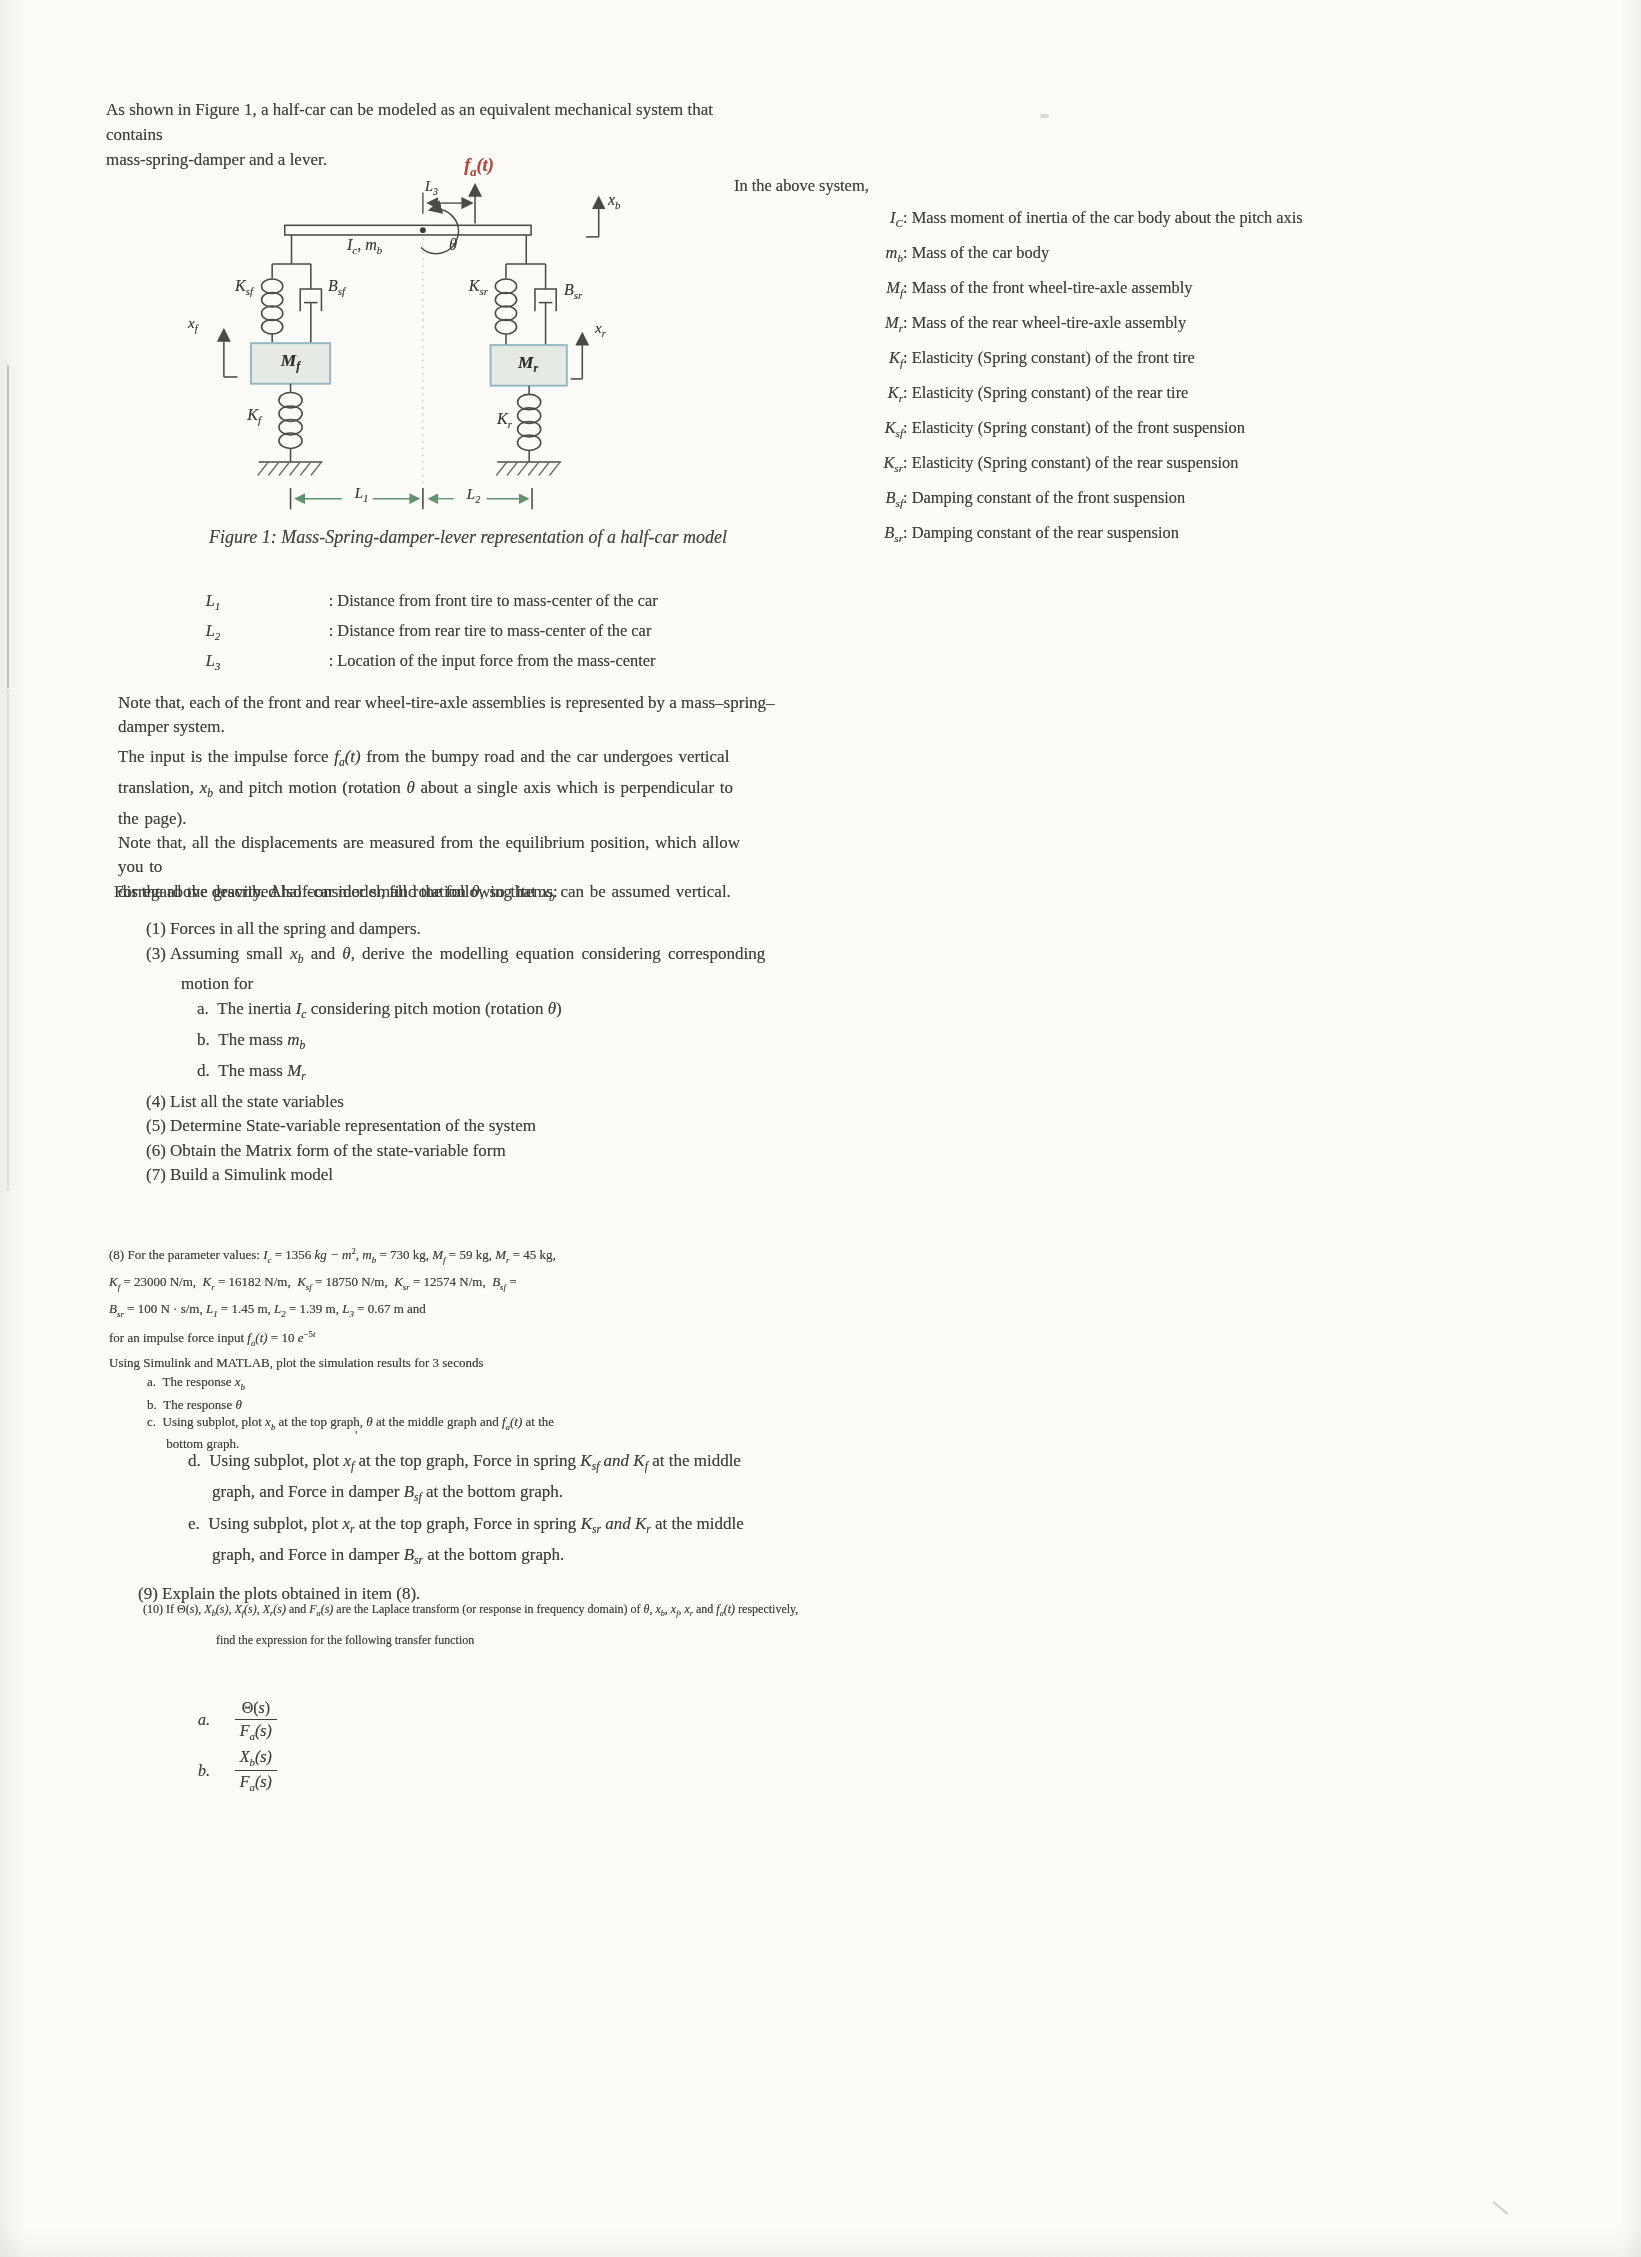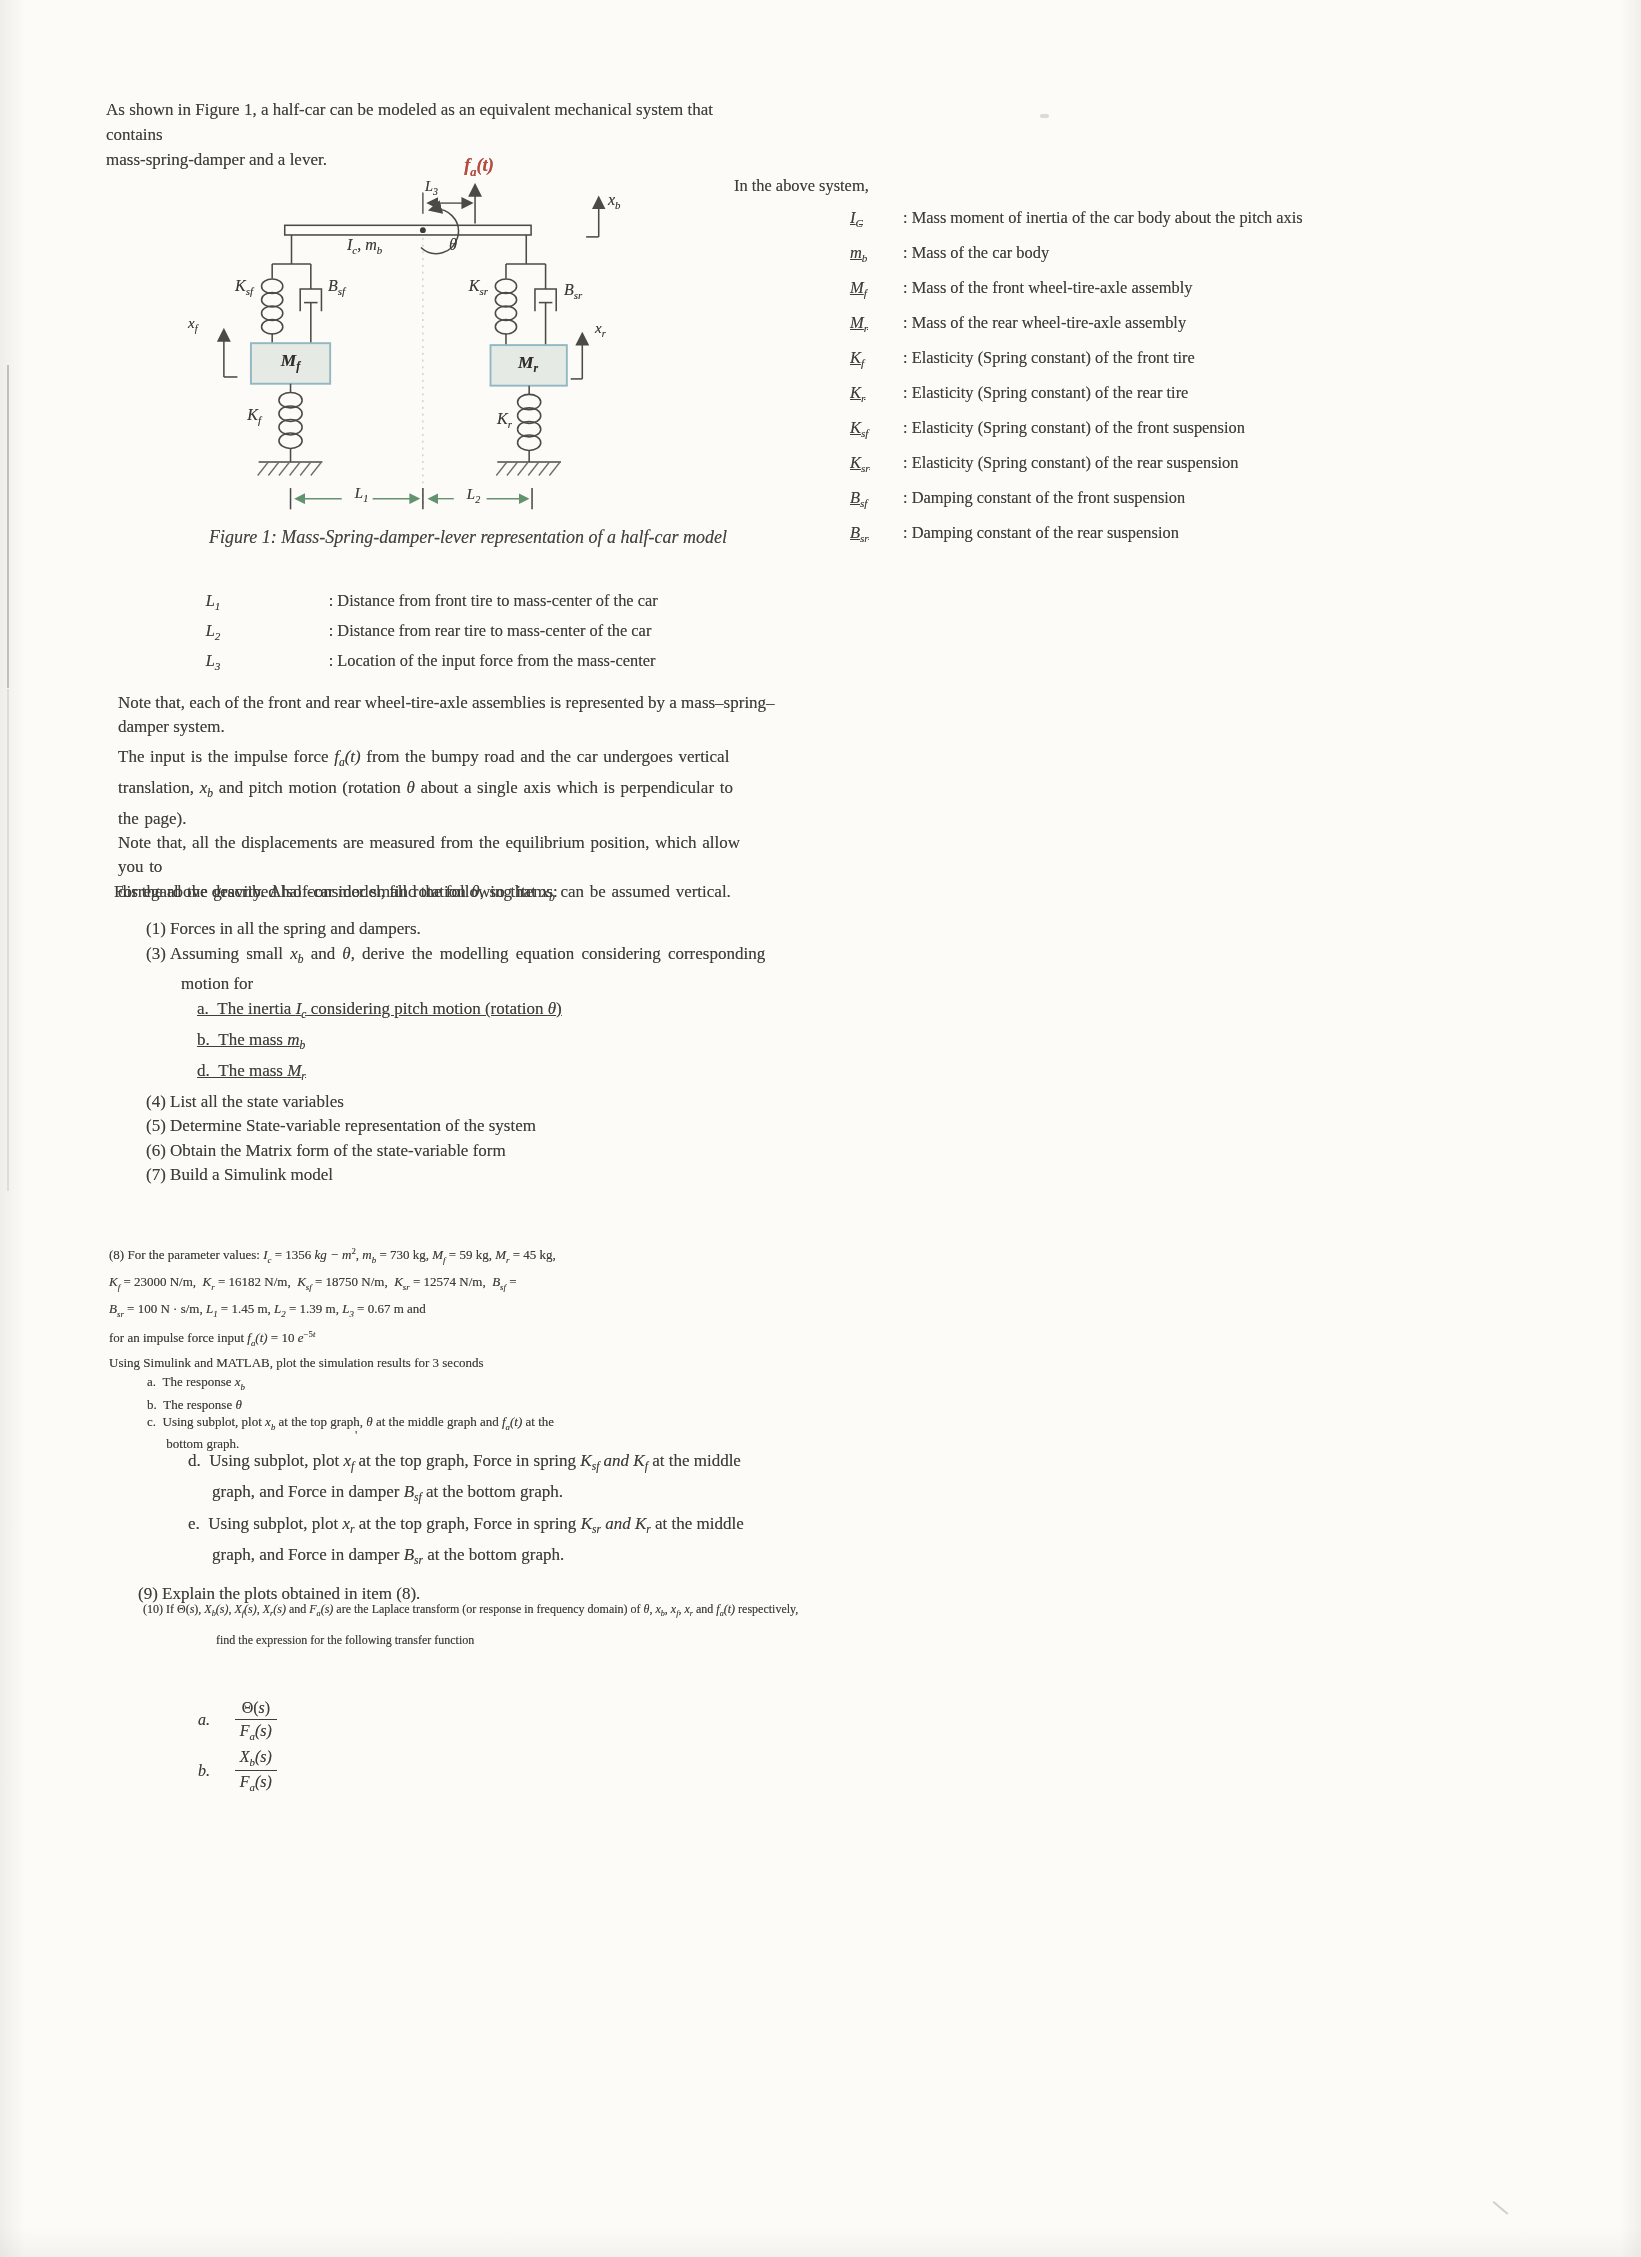--- a/index.html
+++ b/index.html
@@ -44,39 +44,39 @@
   .fl-kf{left:87px;top:261px;width:39px;text-align:right;}
   .fl-kr{left:338px;top:265px;width:39px;text-align:right;}
   .fl-l1{left:209px;top:340px;width:35px;text-align:center;font-size:15px;}
   .fl-l2{left:321px;top:341px;width:35px;text-align:center;font-size:15px;}
   .caption{position:absolute;left:209px;top:527px;font-style:italic;font-size:18px;color:#46443e;}
 
   
   .sysvars{position:absolute;left:734px;top:176px;width:637px;font-size:16.4px;}
   .sv-heading{margin:0 0 11.6px 0;}
   .sv-row{display:flex;height:35px;align-items:flex-start;}
-  .sv-sym{display:inline-block;margin-left:116px;width:53px;text-align:left;font-style:italic;flex:0 0 auto;text-decoration:underline;}
+  .sv-sym{display:inline-block;margin-left:116px;width:53px;text-align:right;font-style:italic;flex:0 0 auto;}
   .sv-desc{display:inline-block;flex:0 0 auto;}
 
   
   .distvars{position:absolute;left:198px;top:591px;width:676px;font-size:16.4px;}
   .dv-row{display:flex;height:30px;}
   .dv-sym{display:inline-block;width:123px;padding-left:7.7px;font-style:italic;flex:0 0 auto;}
 
   
   .note1{position:absolute;left:118px;top:691px;width:657px;font-size:17px;line-height:24px;}
   .note2{position:absolute;left:118px;top:745px;width:632px;font-size:17px;line-height:24.4px;word-spacing:1.4px;}
   .tasks-intro{position:absolute;left:114px;top:882px;font-size:17px;}
 
   
   .tasklist{position:absolute;left:138px;top:917px;width:628px;font-size:17px;line-height:24.5px;margin-left:8px;}
   .tasklist .task{padding-left:35px;text-indent:-35px;}
   .jline{word-spacing:2.9px;}
   .subs3{margin-left:51px;}
-  .subs3 div{padding-left:29px;text-indent:-29px;text-decoration:underline;}
+  .subs3 div{padding-left:29px;text-indent:-29px;}
 
   
   .task8{position:absolute;left:109px;top:1240px;width:599px;font-size:13px;line-height:22px;}
   .task8 p{margin:0;}
   .t8-ind{margin-left:20px;}
   .t8-l4,.t8-l5{line-height:20px;}
   .t8-subs{margin-left:38px;line-height:17px;}
   .t8-subs div{padding-left:19.3px;text-indent:-19.3px;}
 
   .stray-mark{position:absolute;left:355px;top:1427px;font-size:13.5px;color:#6b6962;}

